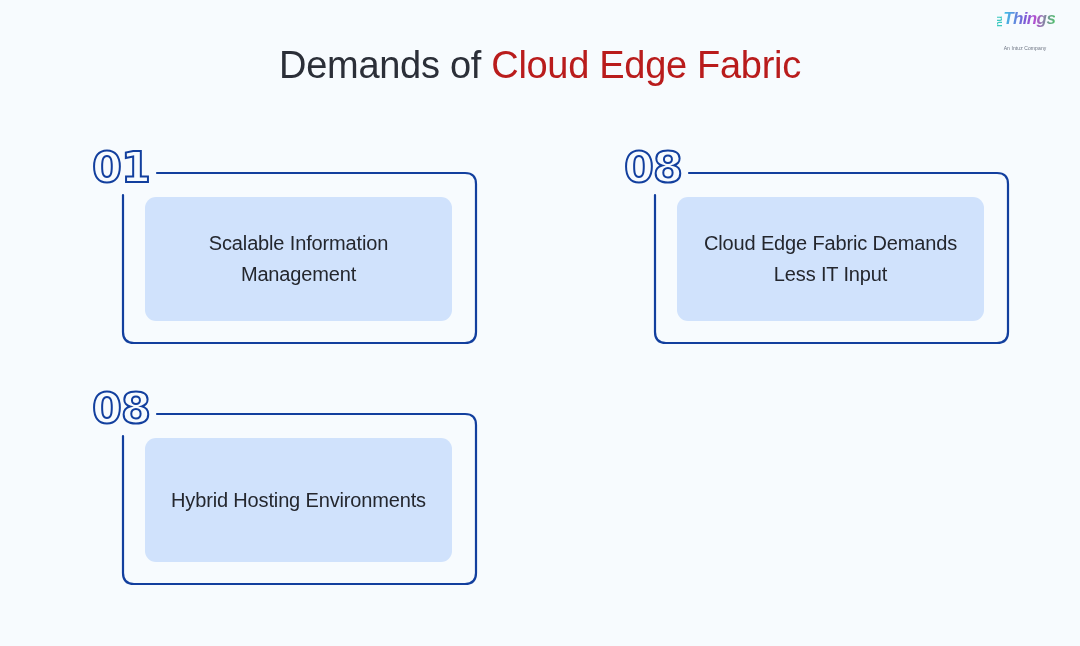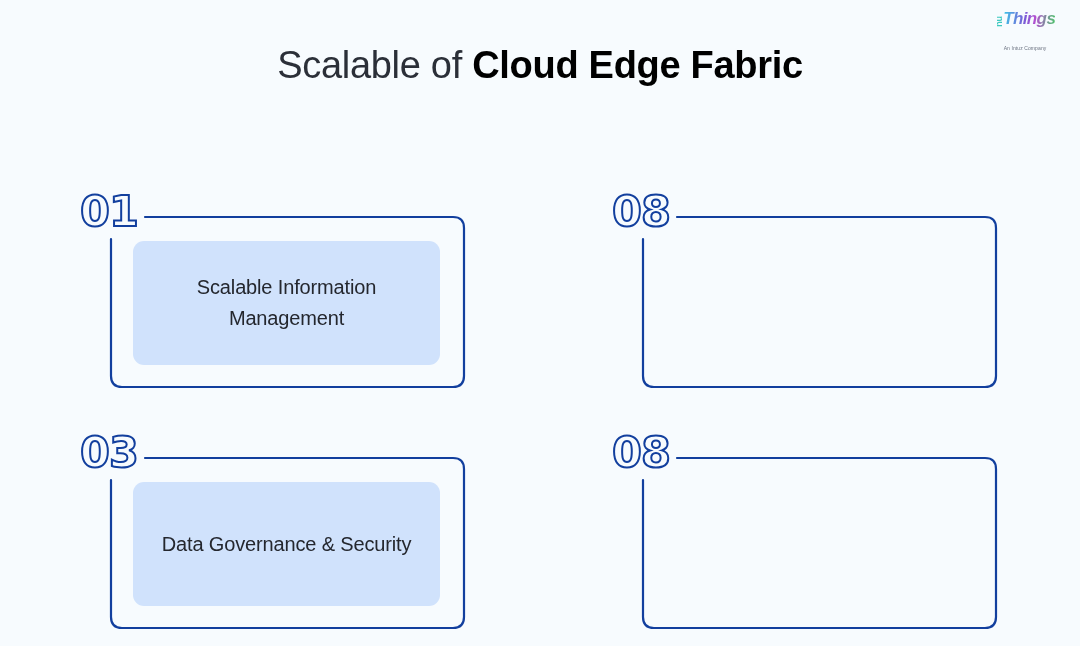--- a/index.html
+++ b/index.html
@@ -72,36 +72,35 @@
     width:100%;
     text-align:center;
     font-size:38px;
     line-height:46px;
     font-weight:400;
     color:#2b2f38;
     letter-spacing:-0.3px;
     white-space:nowrap;
   }
   .page-title .accent {
-    color:#000000;
-    font-weight:700;
+    color:#b91c1c;
+    font-weight:400;
   }
 
   
   .grid {
     position:absolute;
     top:150px;
-    left:78px;
+    left:90px;
     width:928px;
     display:grid;
     grid-template-columns:388px 388px;
     grid-template-rows:195px 195px;
     column-gap:144px;
     row-gap:46px;
-    margin-top:44px;
   }
 
   
   .card {
     position:relative;
     width:388px;
     height:195px;
   }
 
   
@@ -164,51 +163,48 @@
 <body>
 
 <div class="logo">
   <div class="logo-mark">
     <span class="logo-nu">nu</span>
     <span class="logo-word">Things</span>
   </div>
   <div class="logo-tag">An Intuz Company</div>
 </div>
 
-<h1 class="page-title"><span>Scalable of </span><span class="accent">Cloud Edge Fabric</span></h1>
+<h1 class="page-title"><span>Demands of </span><span class="accent">Cloud Edge Fabric</span></h1>
 
 <div class="grid">
 
   <div class="card">
     <svg class="card-frame" viewBox="0 0 388 195">
       <path d="M 67 23 L 375 23 Q 386 23 386 34 L 386 182 Q 386 193 375 193 L 44 193 Q 33 193 33 182 L 33 45"></path>
     </svg>
     <div class="card-number">01</div>
     <div class="card-panel">
       <div class="card-text">Scalable Information Management</div>
     </div>
   </div>
 
   <div class="card">
     <svg class="card-frame" viewBox="0 0 388 195">
       <path d="M 67 23 L 375 23 Q 386 23 386 34 L 386 182 Q 386 193 375 193 L 44 193 Q 33 193 33 182 L 33 45"></path>
     </svg>
     <div class="card-number">08</div>
-  </div>
-
-  <div class="card">
-    <svg class="card-frame" viewBox="0 0 388 195">
-      <path d="M 67 23 L 375 23 Q 386 23 386 34 L 386 182 Q 386 193 375 193 L 44 193 Q 33 193 33 182 L 33 45"></path>
-    </svg>
-    <div class="card-number">03</div>
     <div class="card-panel">
-      <div class="card-text">Data Governance &amp; Security</div>
+      <div class="card-text">Cloud Edge Fabric Demands Less IT Input</div>
     </div>
   </div>
+
 
   <div class="card">
     <svg class="card-frame" viewBox="0 0 388 195">
       <path d="M 67 23 L 375 23 Q 386 23 386 34 L 386 182 Q 386 193 375 193 L 44 193 Q 33 193 33 182 L 33 45"></path>
     </svg>
     <div class="card-number">08</div>
+    <div class="card-panel">
+      <div class="card-text">Hybrid Hosting Environments</div>
+    </div>
   </div>
 
 </div>
 
 </body></html>

